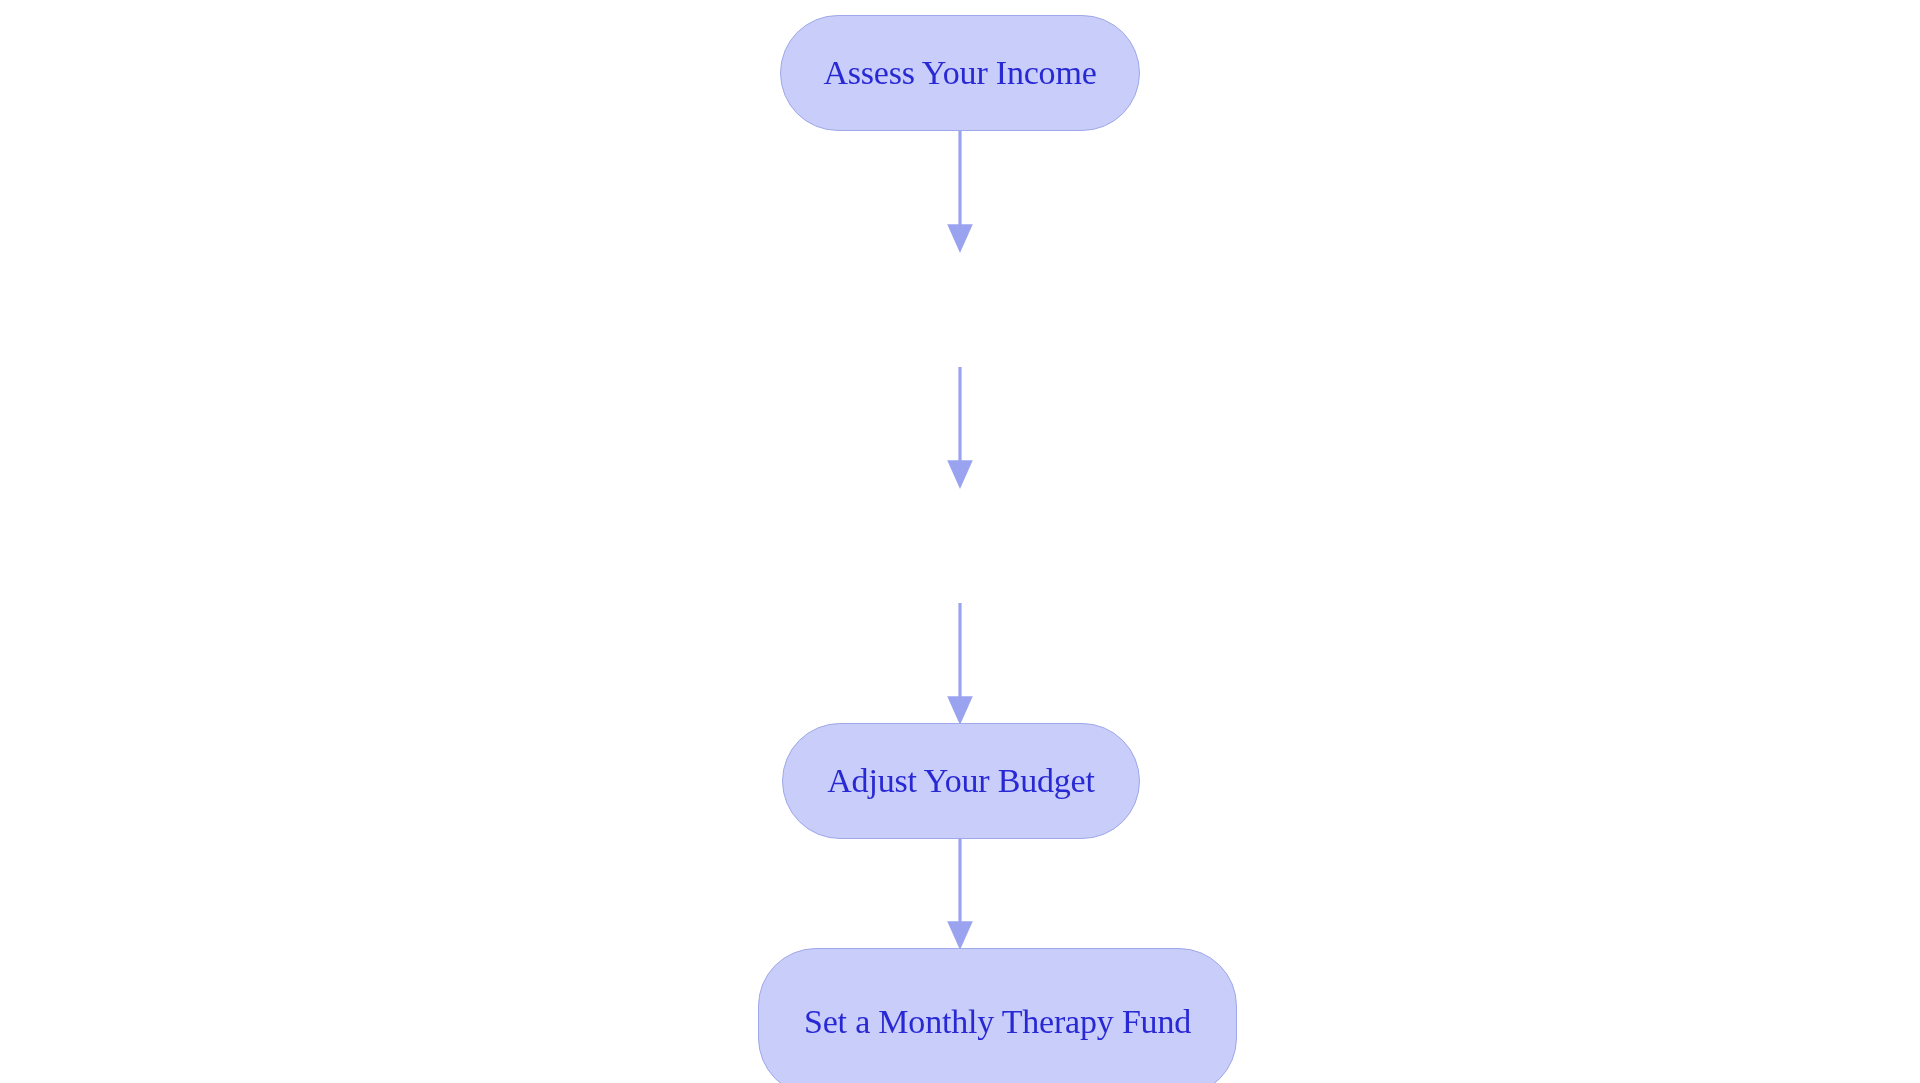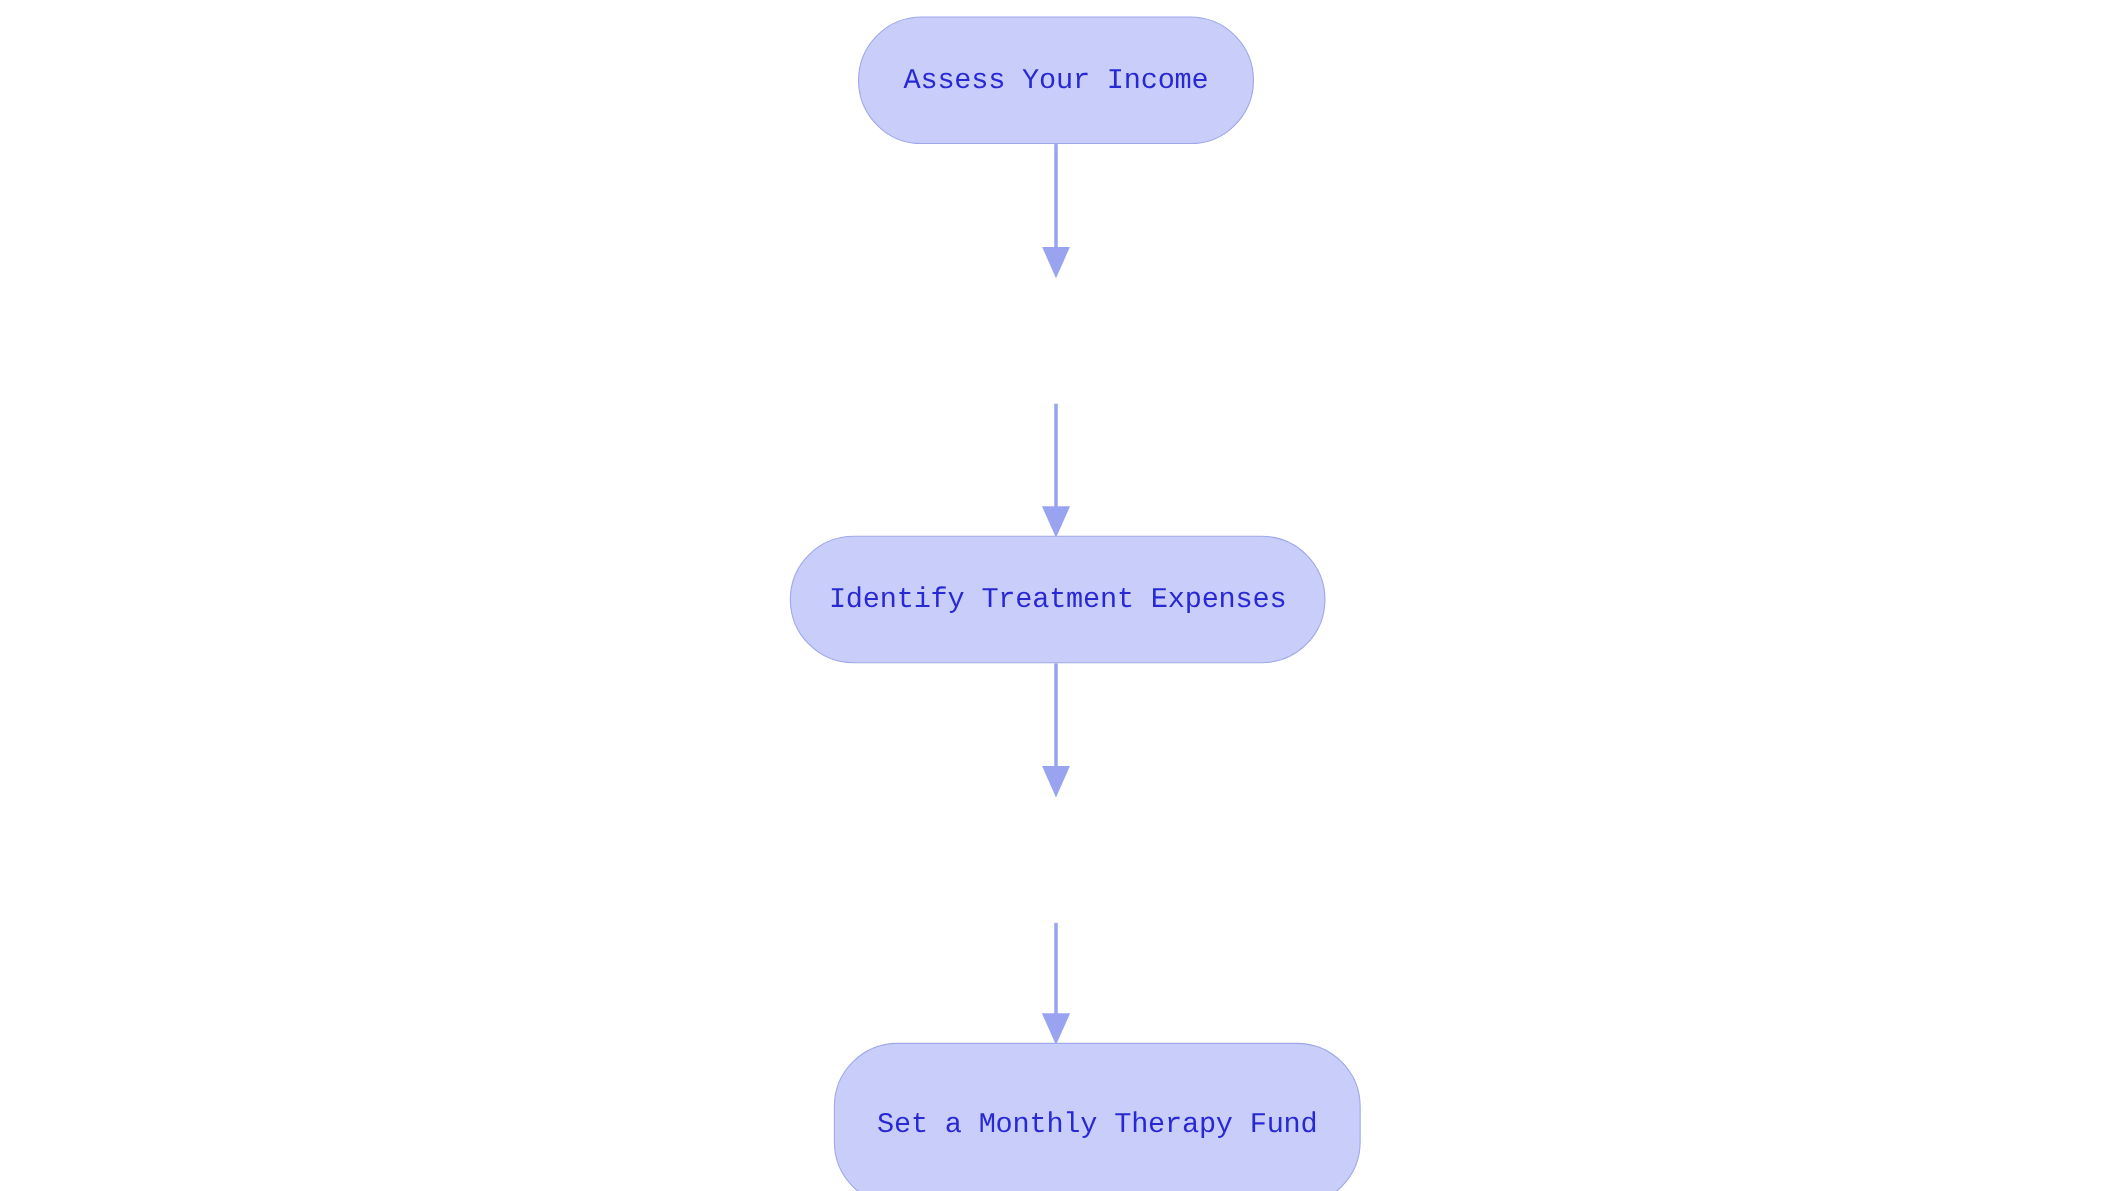--- a/index.html
+++ b/index.html
@@ -33,22 +33,22 @@
     display: flex;
     align-items: center;
     justify-content: center;
     box-sizing: border-box;
     border-radius: 58px;
     background: #c8cdfa;
     border: 1.6px solid #9fa8e8;
   }
   .node-label {
     color: #2929d4;
-    font-family: Liberation Mono, monospace;
-    font-size: 26px;
+    font-family: Liberation Serif, serif;
+    font-size: 34px;
     font-weight: 400;
     line-height: 1.1;
     letter-spacing: -0.2px;
     white-space: nowrap;
     text-align: center;
     user-select: none;
   }
   
   #node-0 { left: 780px;  top: 15px;  width: 360px; height: 116px; }
   #node-1 { left: 789px;  top: 251px; width: 345px; height: 116px; }
@@ -83,22 +83,22 @@
     <g>
       <line x1="960" y1="839" x2="960" y2="925" stroke="#9aa3f0" stroke-width="3.2" marker-end="url(#arrowhead)"></line>
     </g>
   </svg>
 
   <div class="node-group" id="node-0">
     <span class="node-label">Assess Your Income</span>
   </div>
 
 
-  <div class="node-group" id="node-2">
-    <span class="node-label">Identify Treatment Expenses</span>
+
+  <div class="node-group" id="node-3">
+    <span class="node-label">Adjust Your Budget</span>
   </div>
-
 
   <div class="node-group" id="node-4">
     <span class="node-label">Set a Monthly Therapy Fund</span>
   </div>
 
 </div>
 
 </body></html>

